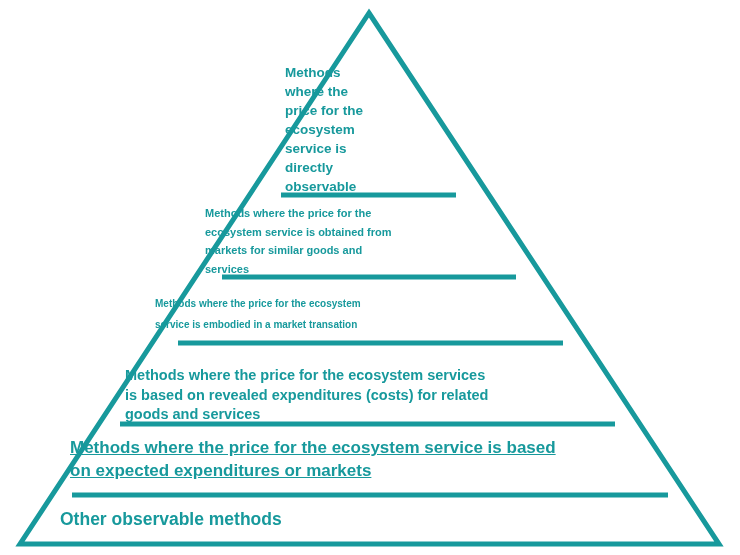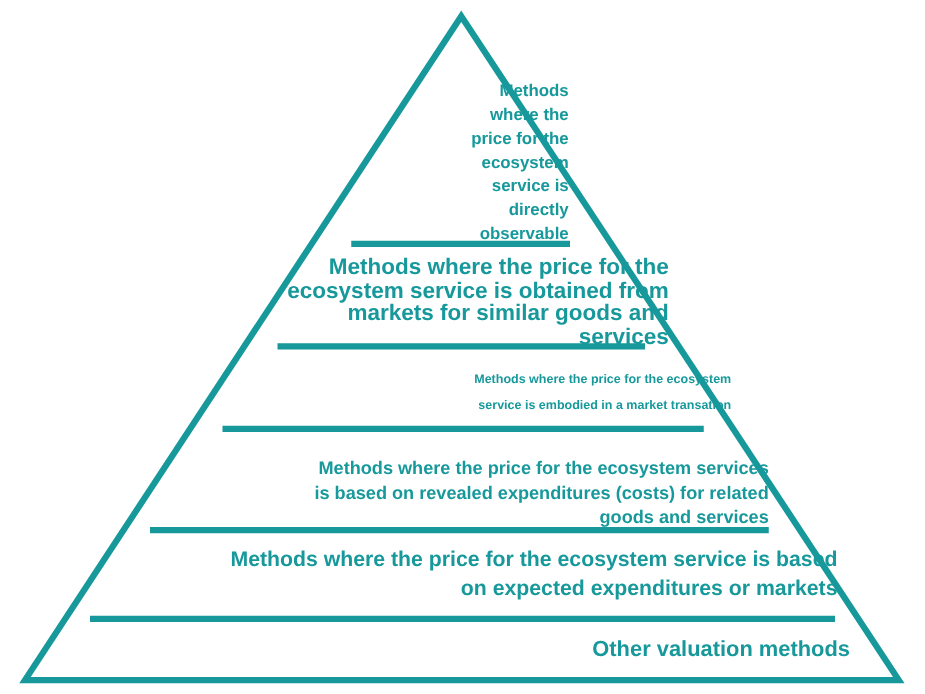--- a/index.html
+++ b/index.html
@@ -22,28 +22,28 @@
   }
   .pyr-stroke {
     fill: none;
     stroke: var(--accent, #17999C);
     stroke-width: 5;
   }
   .tier-label {
     position: absolute;
     color: var(--accent, #17999C);
     font-weight: bold;
-    text-align: right;
+    text-align: left;
     white-space: pre-line;
   }
   .tier-1 { left: 285px; top: 63px;  width: 170px; font-size: 13.5px; line-height: 19px; }
-  .tier-2 { left: 205px; top: 204px; width: 330px; font-size: 18px; line-height: 18.5px; }
+  .tier-2 { left: 205px; top: 204px; width: 330px; font-size: 11px; line-height: 18.5px; }
   .tier-3 { left: 155px; top: 294px; width: 430px; font-size: 10px; line-height: 20.5px; }
   .tier-4 { left: 125px; top: 366px; width: 490px; font-size: 14.5px; line-height: 19.5px; }
-  .tier-5 { left: 70px;  top: 436px; width: 600px; font-size: 17px;   line-height: 23px; }
+  .tier-5 { left: 70px;  top: 436px; width: 600px; font-size: 17px;   line-height: 23px; text-decoration: underline; }
   .tier-6 { left: 60px;  top: 508px; width: 620px; font-size: 17.5px; line-height: 22px; }
 </style>
 </head>
 <body>
 
 <div class="canvas">
 
   <svg width="740" height="555" viewBox="0 0 740 555">
     <polygon class="pyr-stroke" points="369,13 719,544 20,544" stroke-linejoin="miter"></polygon>
     <line class="pyr-stroke" x1="281" y1="195" x2="456" y2="195"></line>
@@ -69,15 +69,15 @@
   <div class="tier-label tier-3">Methods where the price for the ecosystem
 service is embodied in a market transation</div>
 
   <div class="tier-label tier-4">Methods where the price for the ecosystem services
 is based on revealed expenditures (costs) for related
 goods and services</div>
 
   <div class="tier-label tier-5">Methods where the price for the ecosystem service is based
 on expected expenditures or markets</div>
 
-  <div class="tier-label tier-6">Other valuation methods</div>
+  <div class="tier-label tier-6">Other observable methods</div>
 
 </div>
 
 </body></html>

